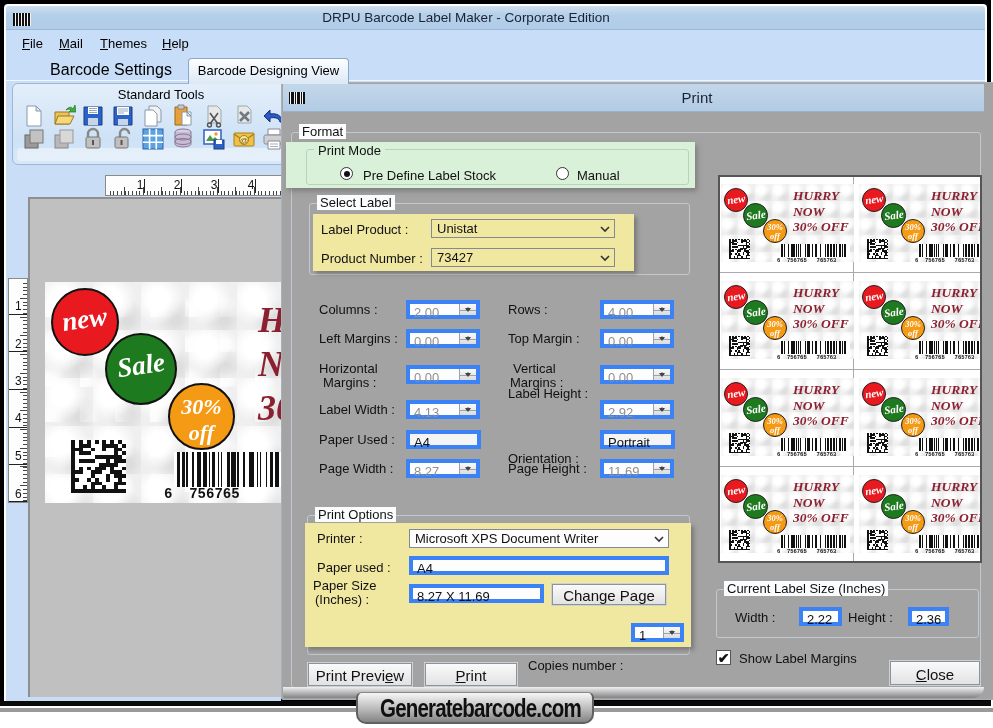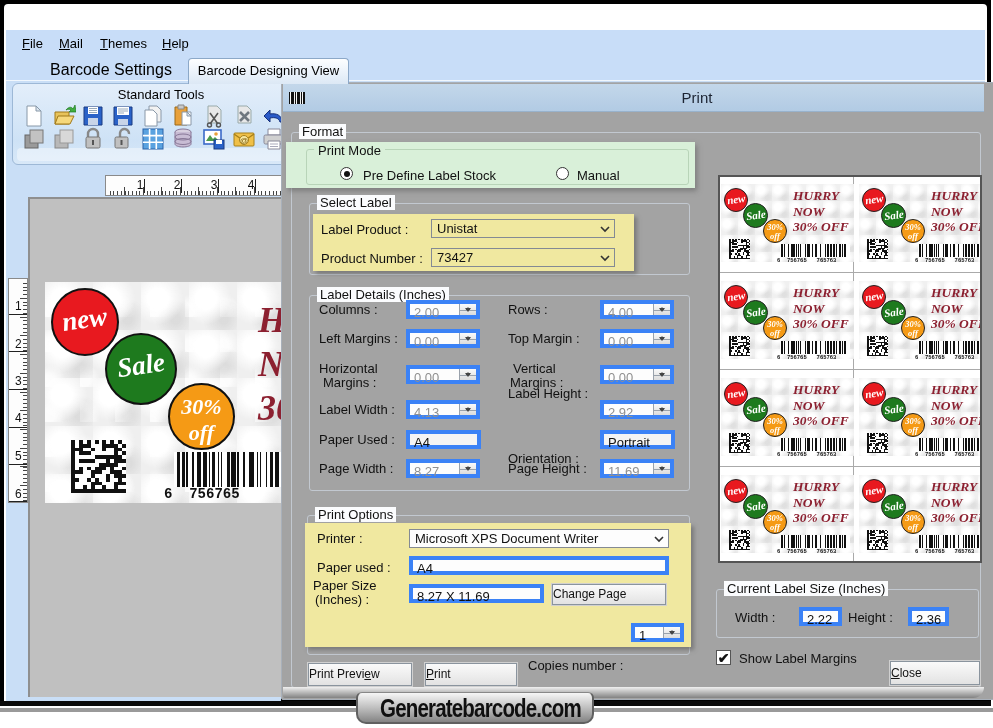--- a/index.html
+++ b/index.html
@@ -41,21 +41,21 @@
 .field{position:absolute;height:19px;background:#fdfdfd;border:4px solid #3b82f6;font-size:13px;color:#909090;padding:1px 0 0 4px}
 .field.black{color:#111}
 .spin{position:absolute;top:0;right:0;width:17px;height:100%;background:linear-gradient(#fafafa,#dcdcdc);border-left:1px solid #9aa2ac}
 .spin:before{content:"";position:absolute;left:4.5px;top:3px;border-left:3.5px solid transparent;border-right:3.5px solid transparent;border-bottom:4px solid #444}
 .spin:after{content:"";position:absolute;left:4.5px;bottom:3px;border-left:3.5px solid transparent;border-right:3.5px solid transparent;border-top:4px solid #444}
 .spin i{position:absolute;left:0;right:0;top:50%;height:1px;background:#9aa2ac}
 .combo{position:absolute;height:19px;background:#fdfdfd;border:1px solid #848a94;font-size:13px;color:#111;padding:1px 0 0 5px}
 .combo .chev{position:absolute;right:4px;top:3.5px;width:10px;height:10px}
 .radio{position:absolute;width:13px;height:13px;border:1px solid #333;border-radius:50%;background:#fff}
 .radio.sel:before{content:"";position:absolute;left:2.5px;top:2.5px;width:6px;height:6px;border-radius:50%;background:#111}
-.btn{position:absolute;background:linear-gradient(#fafafa,#ececec 60%,#e2e2e2);border:1px solid #8a949e;outline:1px solid #d0d0d0;font-size:12px;color:#111;text-align:left}
+.btn{position:absolute;background:linear-gradient(#fafafa,#ececec 60%,#e2e2e2);border:1px solid #8a949e;outline:1px solid #d0d0d0;font-size:15px;color:#111;text-align:center}
 
 #ppage{position:absolute;left:436px;top:92px;width:264px;height:388px;background:#fff;border:2px solid #555}
 .psep-h{position:absolute;left:0;width:100%;height:1px;background:#aaa}
 .psep-v{position:absolute;top:0;width:1px;height:100%;background:#aaa}
 .chk{position:absolute;width:15px;height:15px;background:#fff;border:1px solid #555;font-size:14px;font-weight:bold;text-align:center;line-height:14px;color:#111}
 
 #botblack{position:absolute;left:0;top:701px;width:991px;height:5px;background:#0a0a0a}
 #botgray{position:absolute;left:0;top:707.5px;width:993px;height:4px;background:#9a9a9a}
 #badge{position:absolute;left:356px;top:692px;width:238px;height:32px;background:linear-gradient(#f6f6f6,#c0c0c0 50%,#848484);border:2px solid #606060;border-top:1px solid #888;border-radius:6px 6px 10px 10px;text-align:center;overflow:hidden}
 #badge .btext{font-size:25px;font-weight:bold;color:#101010;letter-spacing:-1px;display:inline-block;transform:scaleX(.82);transform-origin:center;margin-top:1px}
@@ -204,20 +204,24 @@
         <rect x="76" width="3" height="30"></rect>
         <rect x="80" width="1" height="30"></rect>
         <rect x="84" width="3" height="30"></rect>
         <rect x="88" width="2" height="30"></rect>
         <rect x="91" width="3" height="30"></rect>
       </g>
     </symbol>
 </svg>
 <div id="win">
  <div id="winin">
+  <div id="titlebar">
+        <div style="position:absolute;left:7px;top:7px;width:18px;height:13px;background:repeating-linear-gradient(90deg,#111 0 1.6px,#f8f8f8 1.6px 2.6px,#111 2.6px 4.8px,#f0f0f0 4.8px 6.2px)"></div>
+        <div class="ttext">DRPU Barcode Label Maker - Corporate Edition</div>
+      </div>
   <div id="menubar">
         <span style="left:16px"><u>F</u>ile</span>
         <span style="left:53px"><u>M</u>ail</span>
         <span style="left:94px"><u>T</u>hemes</span>
         <span style="left:156px"><u>H</u>elp</span>
       </div>
   <div id="tabstrip">
         <div style="position:absolute;left:0;right:0;bottom:0;height:2px;background:rgba(255,255,255,.75)"></div>
         <div class="tab-inactive" style="left:30px;width:150px">Barcode Settings</div>
         <div class="tab-active">Barcode Designing View</div>
@@ -400,23 +404,20 @@
 <div class="yellowp" style="left:31px;top:131px;width:321px;height:57px"></div>
 <div class="lbl" style="left:39px;top:139px">Label Product :</div>
 <div class="combo" style="left:149px;top:136px;width:184px;background:#f0e8a0">Unistat<svg class="chev" viewBox="0 0 10 10">
           <path d="M1 3l4 4 4-4" fill="none" stroke="#333" stroke-width="1.6"></path>
         </svg></div>
 <div class="lbl" style="left:39px;top:168px">Product Number :</div>
 <div class="combo" style="left:149px;top:165px;width:184px;background:#f0e8a0">73427<svg class="chev" viewBox="0 0 10 10">
           <path d="M1 3l4 4 4-4" fill="none" stroke="#333" stroke-width="1.6"></path>
         </svg></div>
 
-<div class="group" style="left:27px;top:212px;width:381px;height:196px">
-        <span class="glabel">Label Details (Inches)</span>
-      </div>
 <div class="lbl" style="left:37px;top:219px">Columns :</div>
       <div class="lbl" style="left:226px;top:219px">Rows :</div>
       <div class="field" style="left:124px;top:217px;width:74px">2.00<span class="spin">
           <i></i>
         </span></div>
       <div class="field" style="left:318px;top:217px;width:74px">4.00<span class="spin">
           <i></i>
         </span></div>
       <div class="lbl" style="left:37px;top:248px">Left Margins :</div>
       <div class="lbl" style="left:226px;top:248px">Top Margin :</div>

